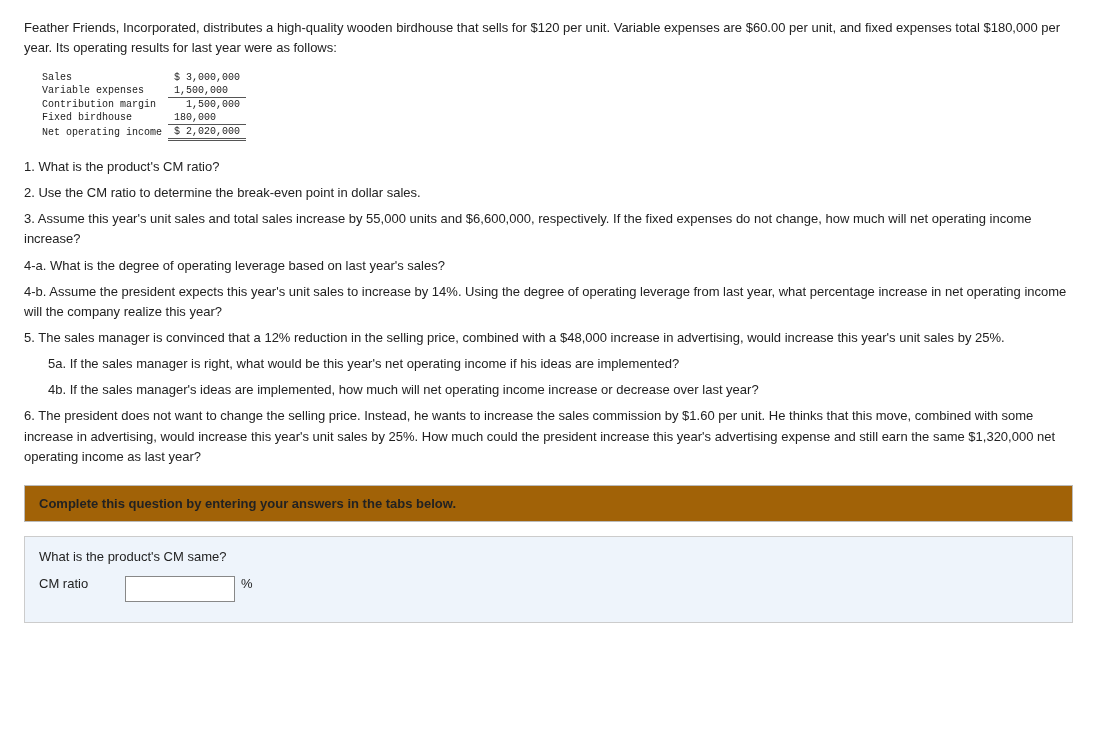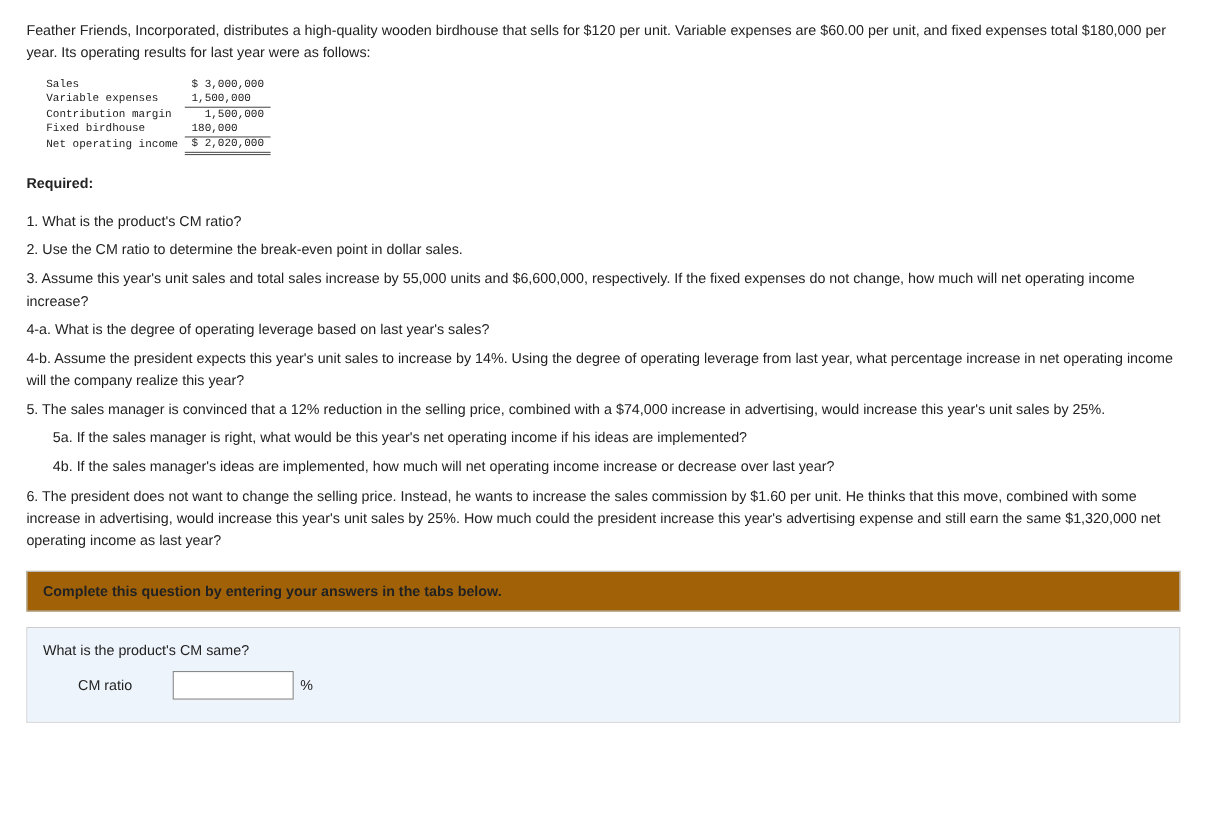--- a/index.html
+++ b/index.html
@@ -82,24 +82,23 @@
       padding: 12px 14px;
       background: #eef4fb;
       min-height: 80px;
     }
     .tab-content .question-label {
       font-size: 13px;
       margin-bottom: 12px;
     }
     .input-row {
       display: flex;
-      align-items: center;
+      align-items: flex-start;
       gap: 6px;
       margin-bottom: 8px;
-      margin-left: 32px;
     }
     .input-label {
       font-size: 13px;
       min-width: 80px;
     }
     .input-field {
       border: 1px solid #888;
       height: 26px;
       width: 110px;
       font-size: 13px;
@@ -141,30 +140,29 @@
         <td class="amount-plain">180,000</td>
       </tr>
       <tr class="double-underline">
         <td class="label">Net operating income</td>
         <td class="amount">$ 2,020,000</td>
       </tr>
     </tbody>
 </table>
 
 <div class="questions-section">
-  <p class="section-title">Required:</p>
 </div>
 
 <div class="questions-section" id="questions-block">
     <p>1. What is the product's CM ratio?</p>
     <p>2. Use the CM ratio to determine the break-even point in dollar sales.</p>
     <p>3. Assume this year's unit sales and total sales increase by 55,000 units and $6,600,000, respectively. If the fixed expenses do not change, how much will net operating income increase?</p>
     <p>4-a. What is the degree of operating leverage based on last year's sales?</p>
     <p>4-b. Assume the president expects this year's unit sales to increase by 14%. Using the degree of operating leverage from last year, what percentage increase in net operating income will the company realize this year?</p>
-    <p>5. The sales manager is convinced that a 12% reduction in the selling price, combined with a $74,000 increase in advertising, would increase this year's unit sales by 25%.</p>
+    <p>5. The sales manager is convinced that a 12% reduction in the selling price, combined with a $48,000 increase in advertising, would increase this year's unit sales by 25%.</p>
     <p class="indented">5a. If the sales manager is right, what would be this year's net operating income if his ideas are implemented?</p>
     <p class="indented">4b. If the sales manager's ideas are implemented, how much will net operating income increase or decrease over last year?</p>
     <p>6. The president does not want to change the selling price. Instead, he wants to increase the sales commission by $1.60 per unit. He thinks that this move, combined with some increase in advertising, would increase this year's unit sales by 25%. How much could the president increase this year's advertising expense and still earn the same $1,320,000 net operating income as last year?</p>
   </div>
 
 <div class="complete-box">Complete this question by entering your answers in the tabs below.</div>
 
 <div class="tabs-container">
   <div class="tab-content">
     <p class="question-label">What is the product's CM same?</p>

